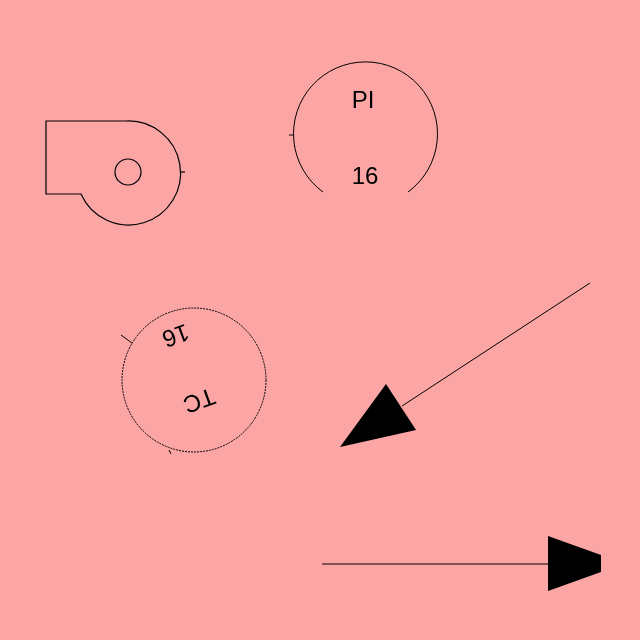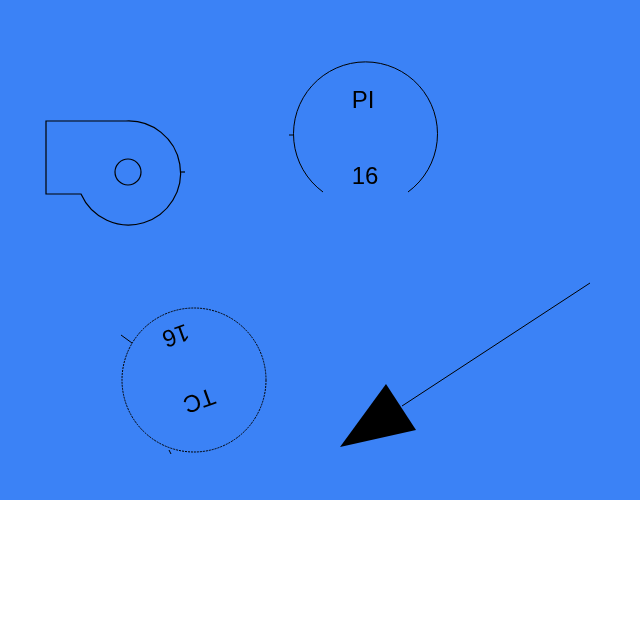--- a/index.html
+++ b/index.html
@@ -1,16 +1,16 @@
 <!DOCTYPE html>
 <html><head>
 <meta charset="utf-8">
 <style>
   html, body { margin: 0; padding: 0; background: #ffffff; }
-  #canvas { position: relative; width: 640px; height: 500px; overflow: hidden; background: #3b82f6; }
+  #canvas { position: relative; width: 640px; height: 640px; overflow: hidden; background: #fca5a5; }
   svg { position: absolute; left: 0; top: 0; }
   .lbl { font-family: "Liberation Sans", sans-serif; font-size: 24px; fill: #000; }
 </style>
 </head>
 <body>
 
 <div id="canvas">
   <svg width="640" height="640" viewBox="0 0 640 640">
 
     <g fill="none" stroke="#000" stroke-width="1.2">

